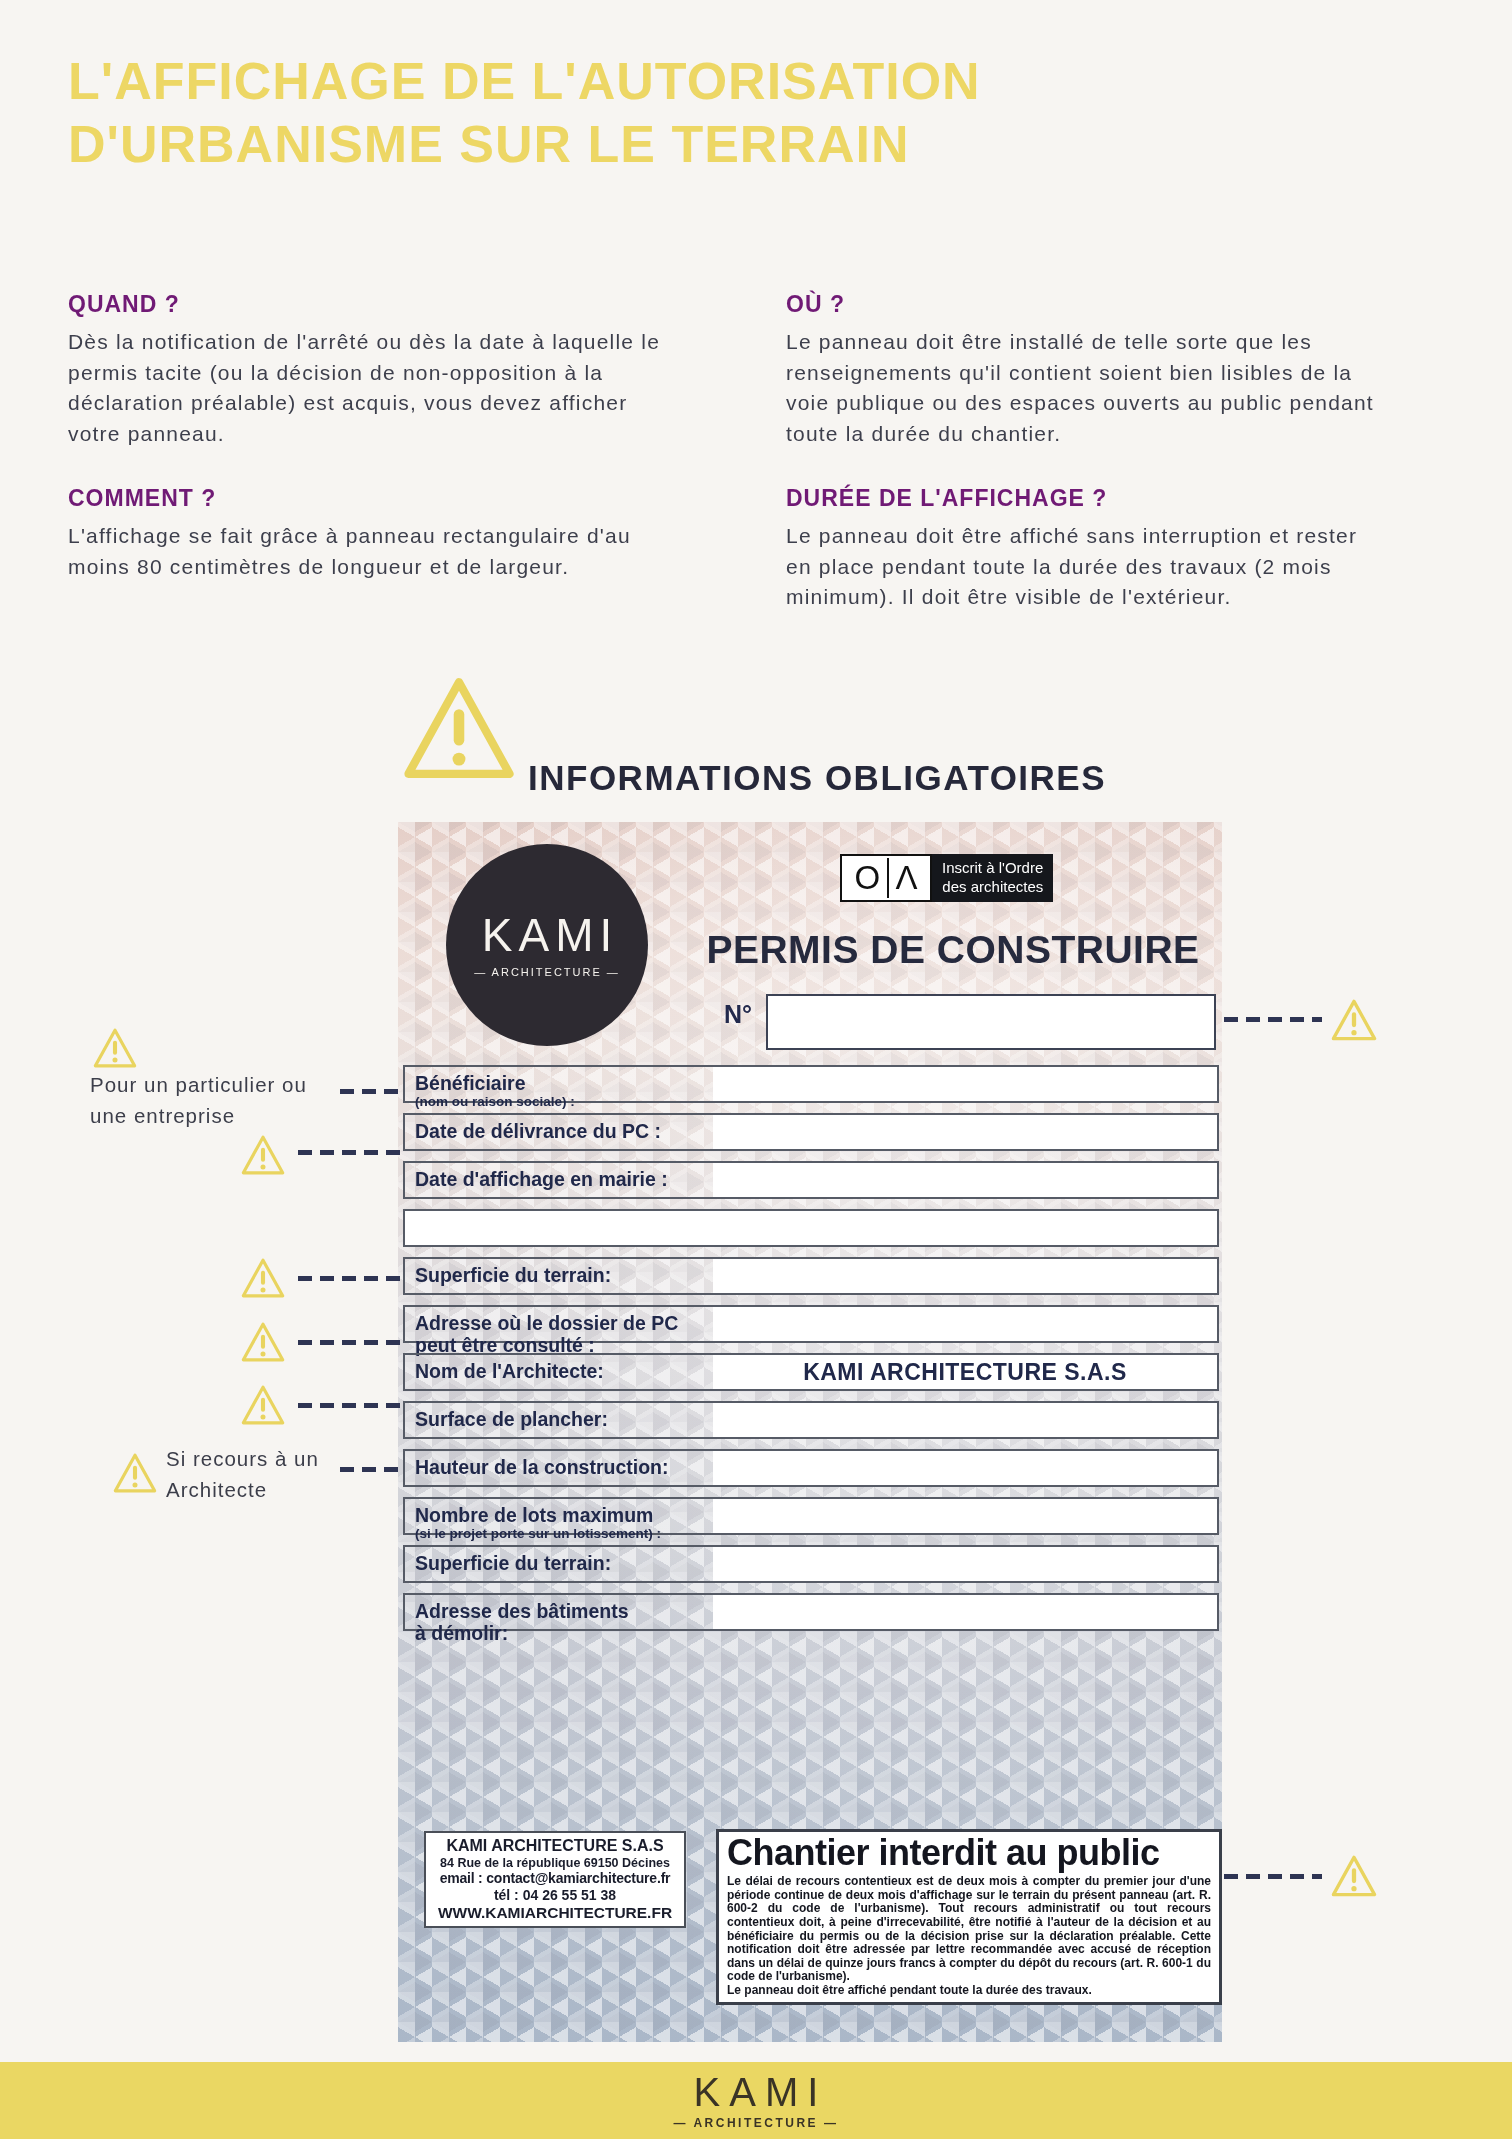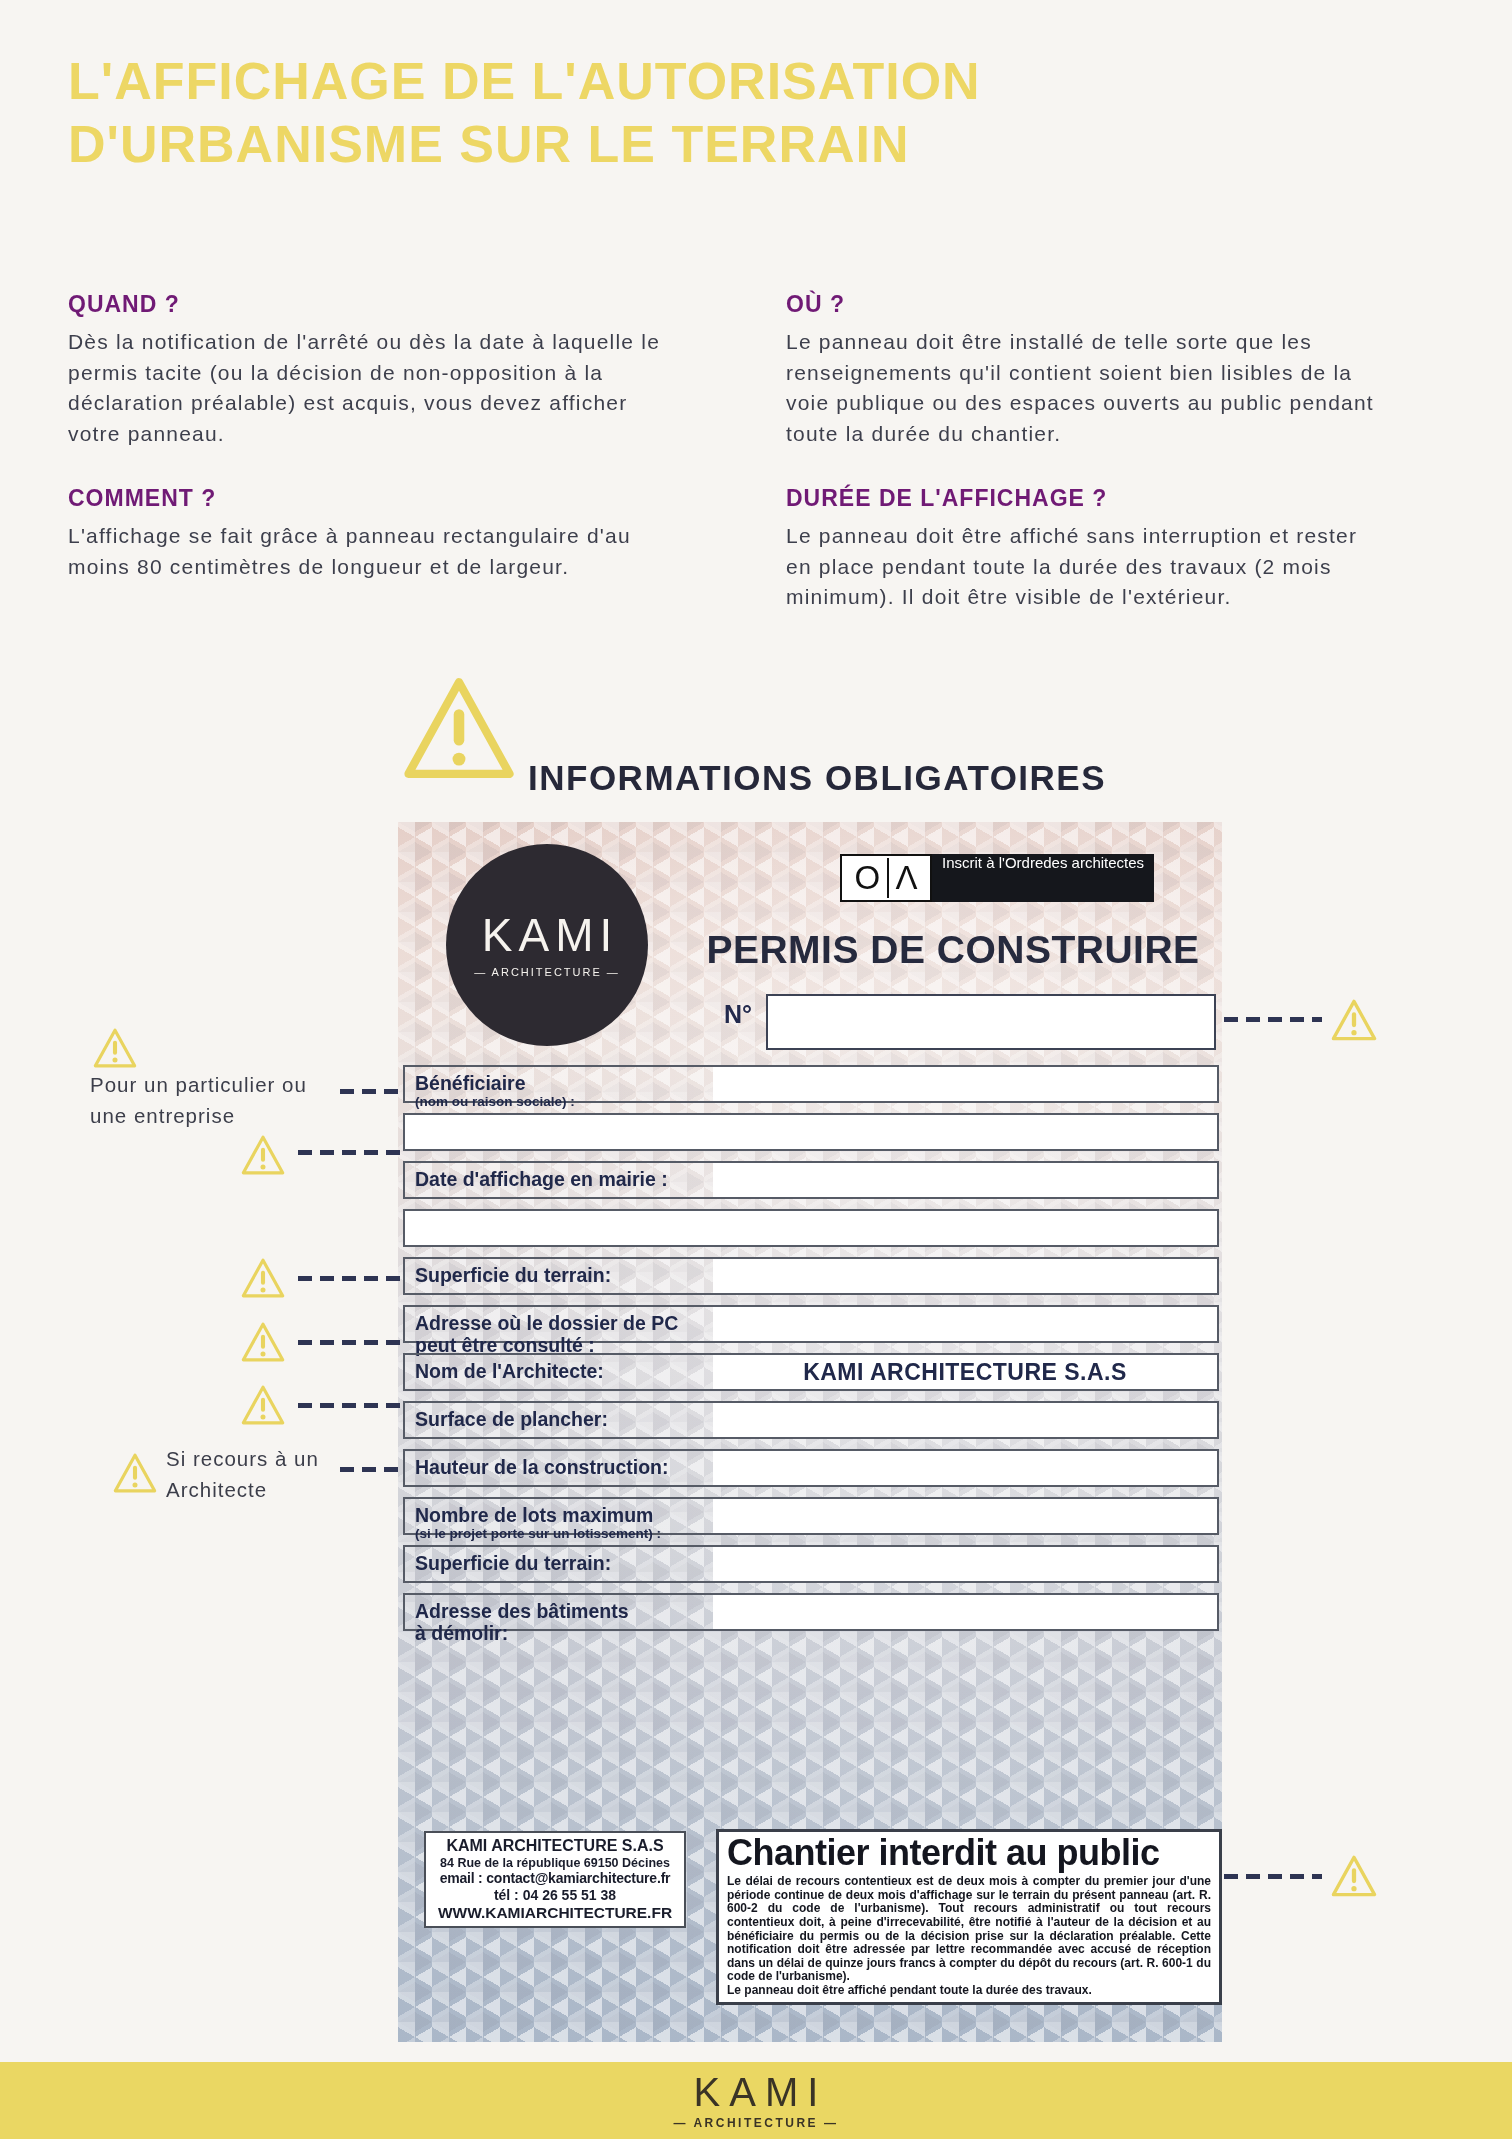--- a/index.html
+++ b/index.html
@@ -44,22 +44,22 @@
 
   .kami-circle{left:48px;top:22px;width:202px;height:202px;border-radius:50%;background:#2d2a31;
       display:flex;flex-direction:column;align-items:center;justify-content:center;color:#f6f3ee;}
   .kami-name{font-size:46px;font-weight:300;letter-spacing:6px;text-indent:6px;line-height:1;}
   .kami-sub{font-size:11px;font-weight:400;letter-spacing:2px;margin-top:8px;}
 
   .oa-badge{left:442px;top:32px;height:48px;display:flex;}
   .oa-letters{width:92px;background:#fff;border:2px solid #111;box-sizing:border-box;
       display:flex;align-items:center;justify-content:center;font-size:33px;font-weight:300;color:#111;}
   .oa-divider{width:1.5px;height:40px;background:#111;margin:0 7px;}
-  .oa-text{background:#15171c;color:#fff;display:flex;flex-direction:row;justify-content:center;
-      padding:0 10px;font-size:15px;line-height:1.25;}
+  .oa-text{background:#15171c;color:#fff;display:flex;flex-direction:column;justify-content:center;
+      padding:0 10px;font-size:15px;line-height:1.25;align-items:flex-end;}
 
   .panel-title{left:304px;top:106px;width:502px;text-align:center;font-size:39px;font-weight:800;
       color:#262a3e;letter-spacing:.5px;}
 
   .numero-label{left:326px;top:178px;font-size:25px;font-weight:800;color:#232a4d;}
   .numero-box{left:368px;top:172px;width:450px;height:56px;background:#fff;
       border:2px solid #3c4254;box-sizing:border-box;}
 
   .rows{left:5px;top:243px;width:816px;display:flex;flex-direction:column;gap:10px;}
   .prow{height:38px;border:2px solid #565b66;display:flex;box-sizing:border-box;flex:0 0 auto;}
@@ -165,20 +165,23 @@
 
     <div class="rows">
         <div class="prow">
           <div class="prow-label">
             <div class="l1">Bénéficiaire</div>
             <div class="sub">(nom ou raison sociale) :</div>
           </div>
           <div class="prow-input"></div>
         </div>
         <div class="prow">
+          <div class="prow-label">
+            <div class="l1">Date de délivrance du PC :</div>
+          </div>
           <div class="prow-input"></div>
         </div>
         <div class="prow">
           <div class="prow-label">
             <div class="l1">Date d'affichage en mairie :</div>
           </div>
           <div class="prow-input"></div>
         </div>
         <div class="prow">
           <div class="prow-input"></div>

